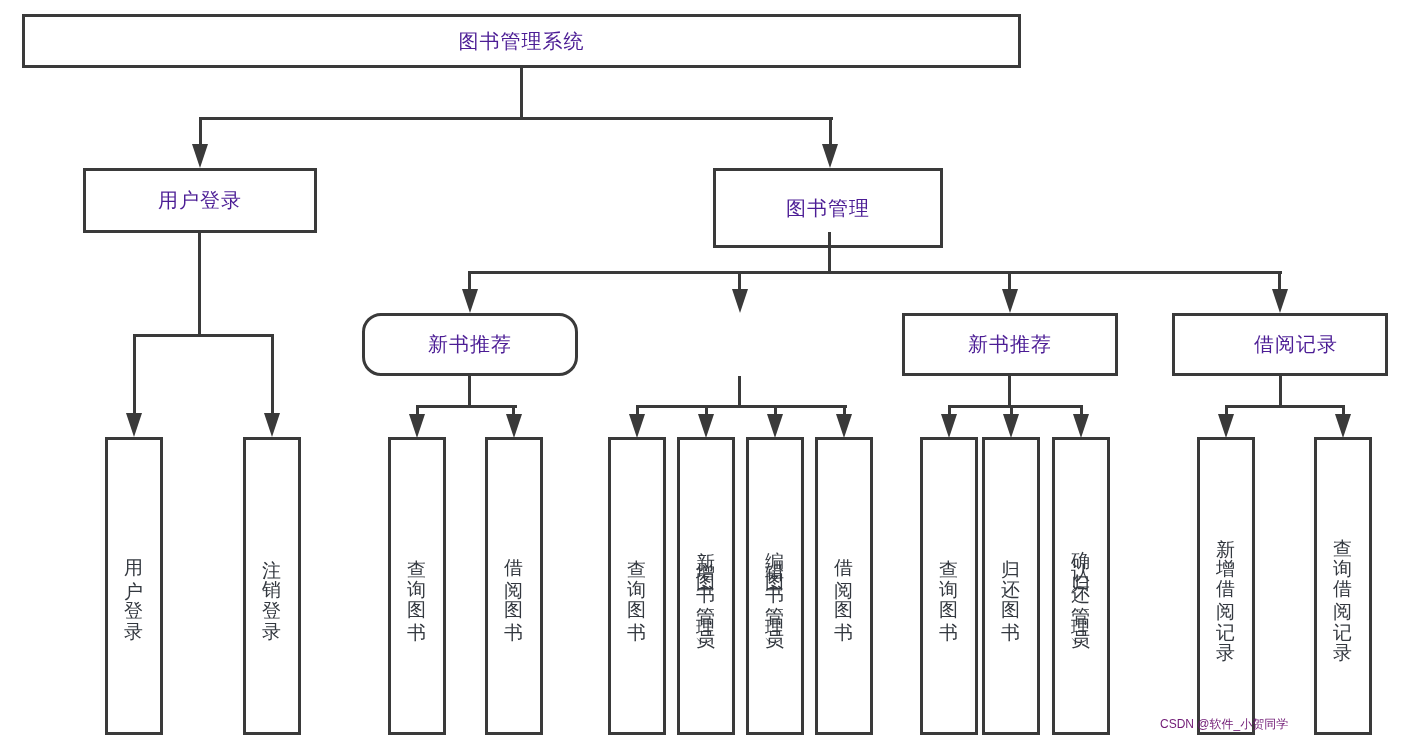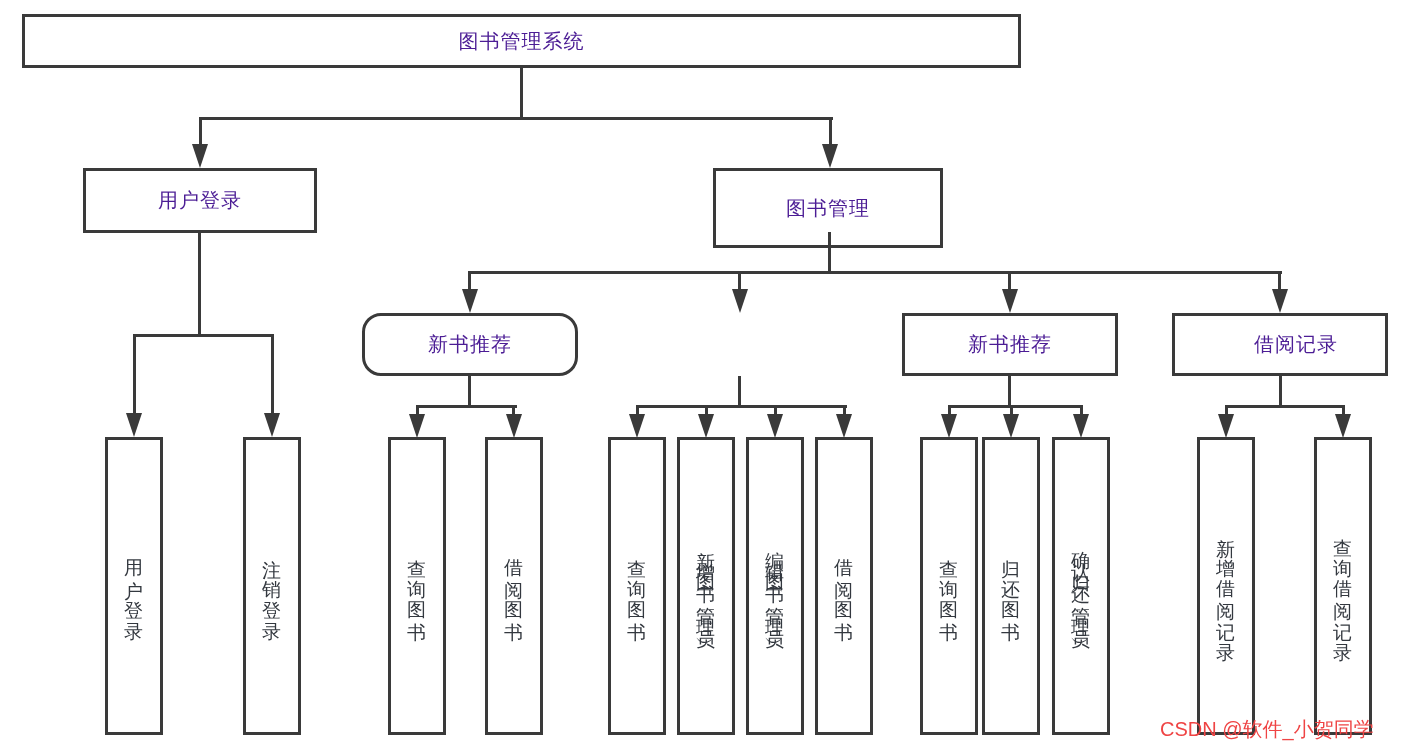--- a/index.html
+++ b/index.html
@@ -20,21 +20,21 @@
     line-height:1;white-space:nowrap;
   }
   .ln{position:absolute;background:#3a3a3a;}
   .arr{
     position:absolute;width:0;height:0;
     border-left:8px solid transparent;border-right:8px solid transparent;
     border-top:24px solid #3a3a3a;
   }
   .watermark{
     position:absolute;left:1160px;top:716px;width:245px;
-    font-size:20px;color:#ef4444;white-space:nowrap;z-index:5;
+    font-size:12px;color:#701a75;white-space:nowrap;z-index:5;
   }
 </style>
 </head>
 <body>
 
 <div class="canvas">
 
   <div class="box" style="left:22px;top:14px;width:999px;height:54px;">
     <span class="h-label">图书管理系统</span>
   </div>

